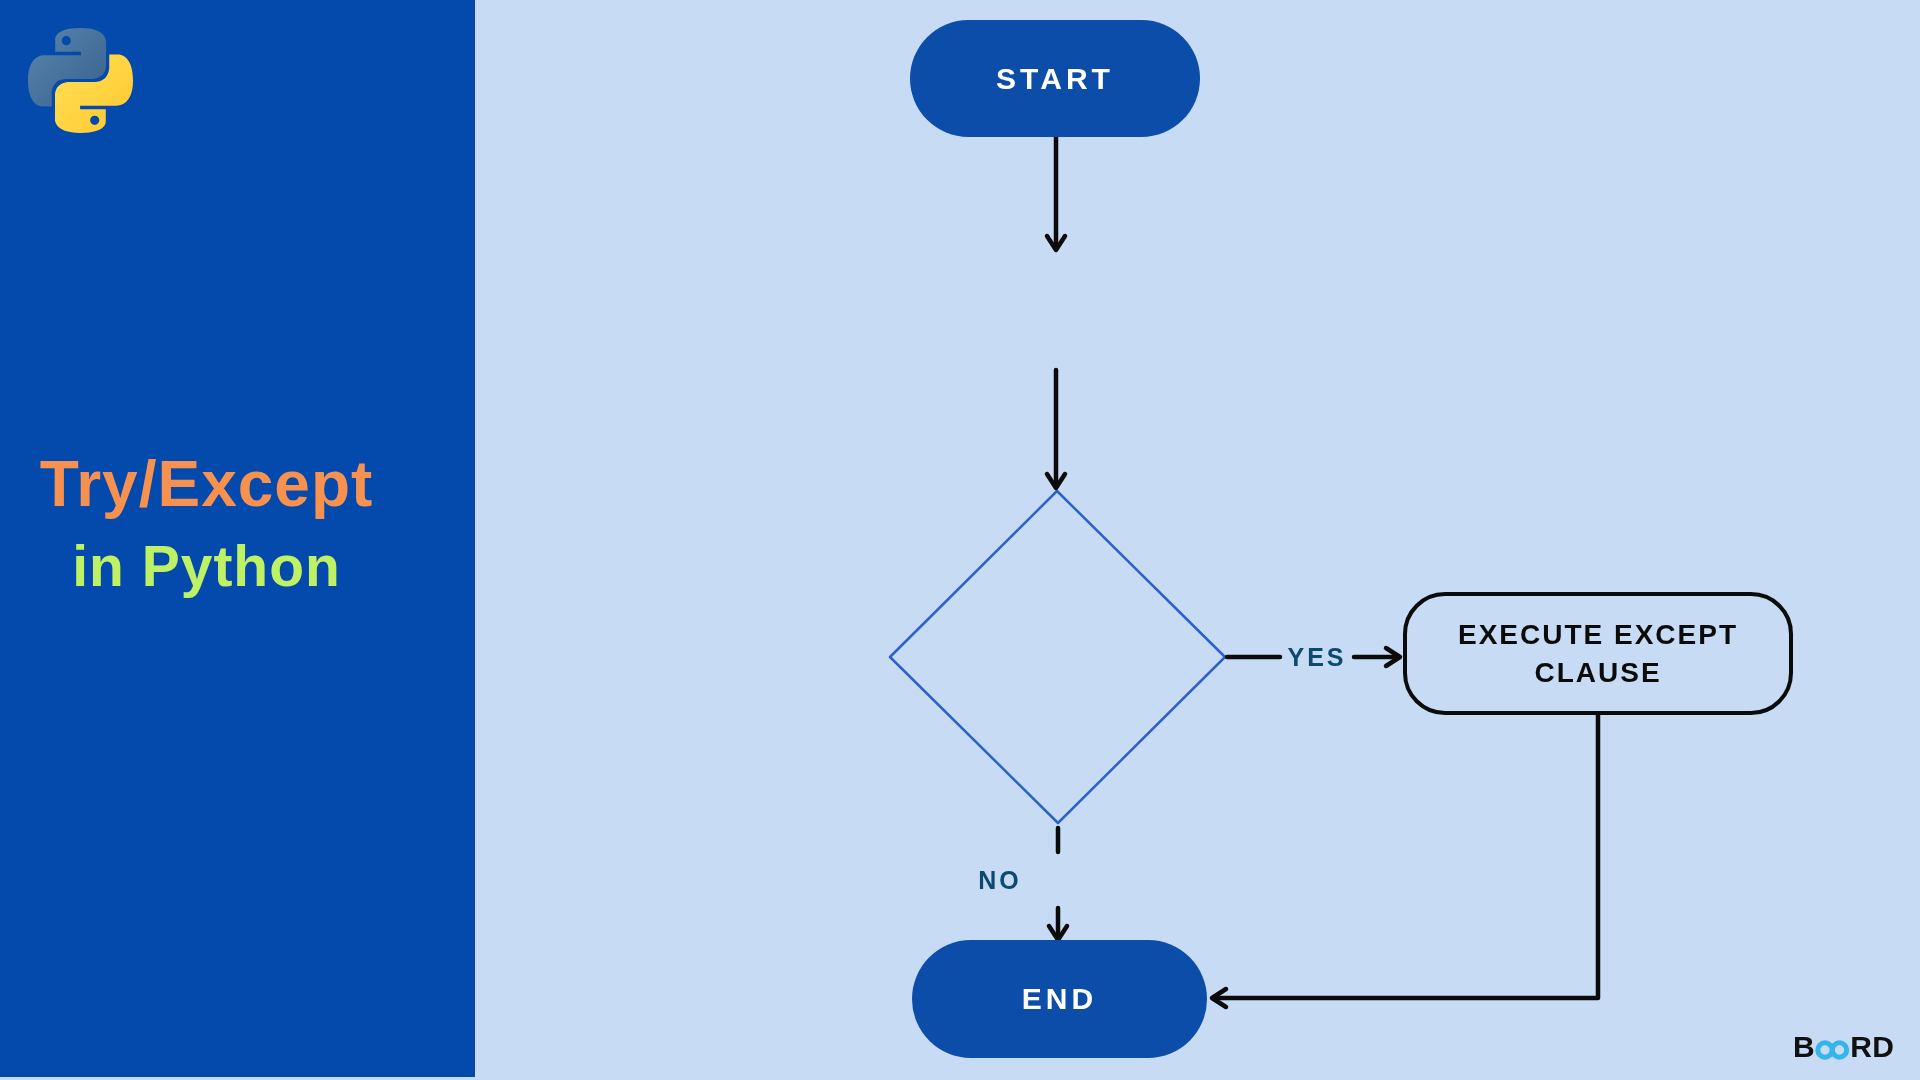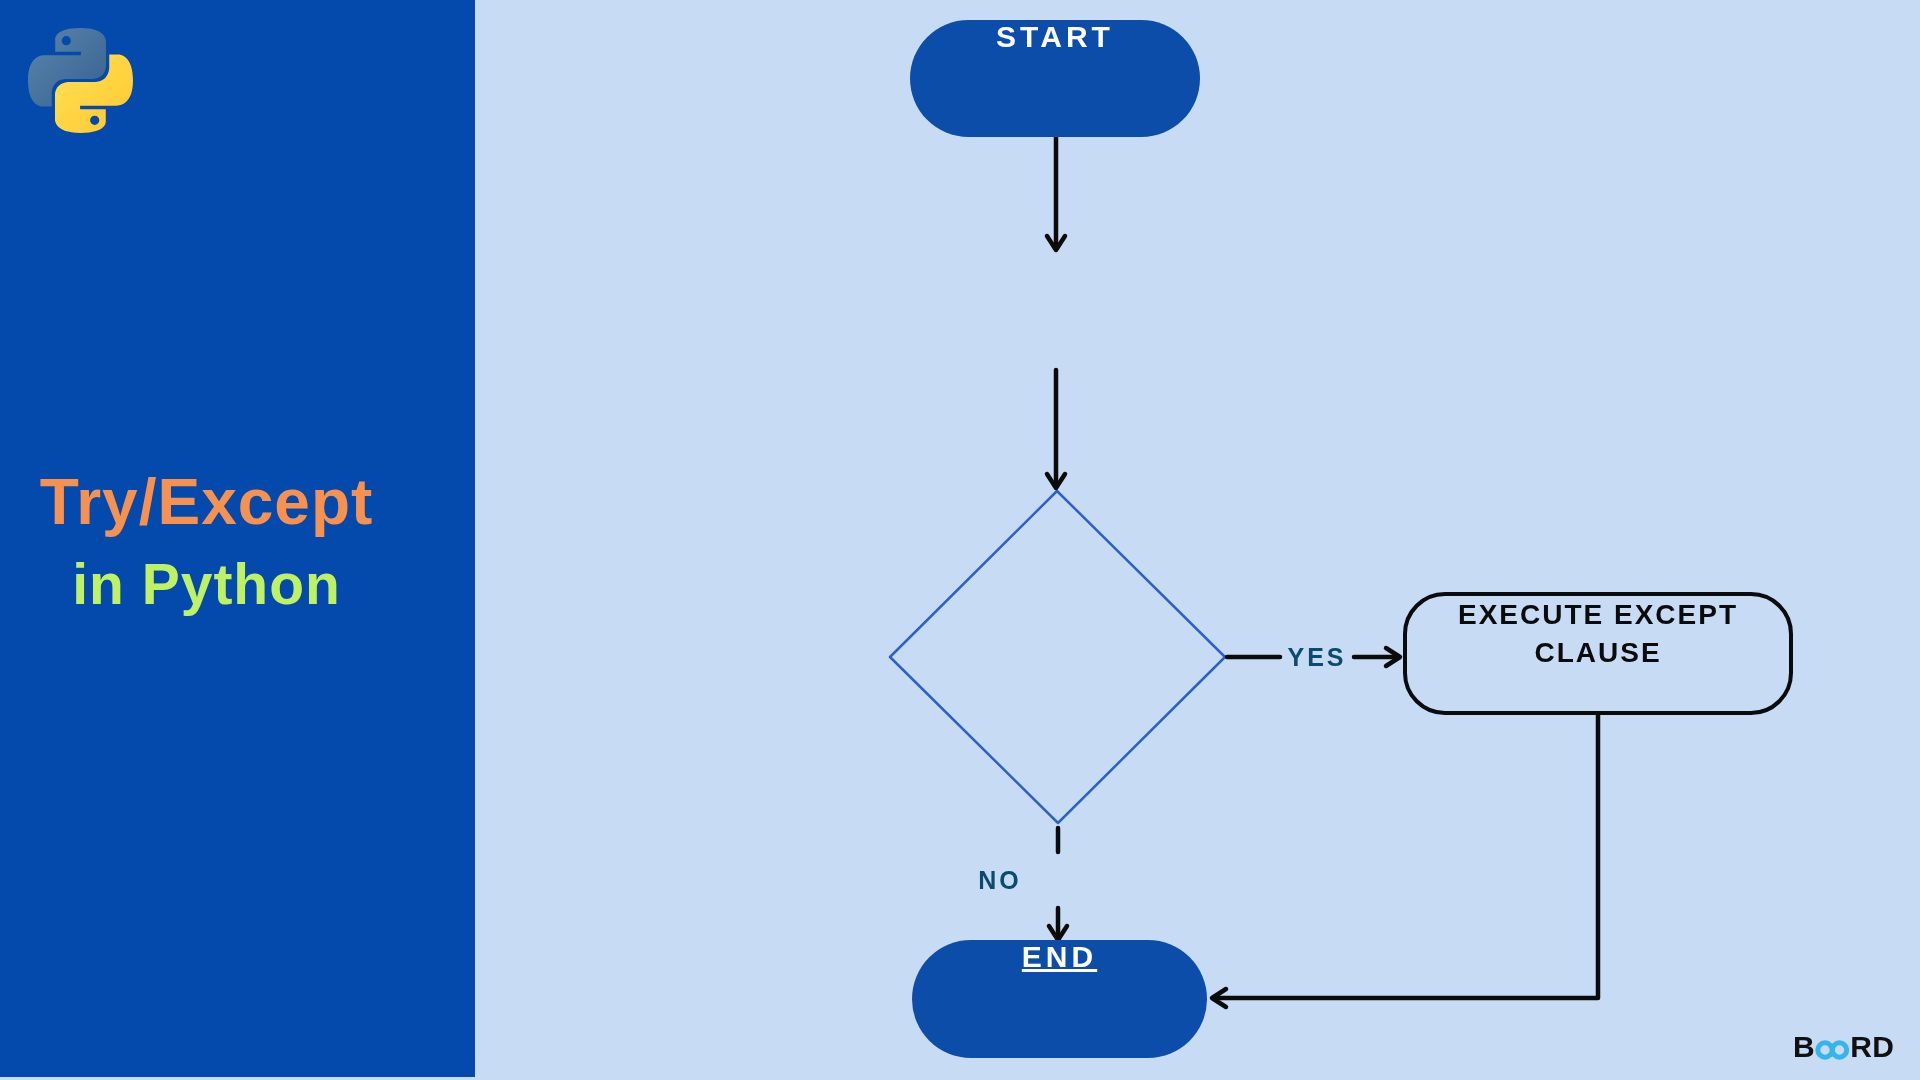--- a/index.html
+++ b/index.html
@@ -21,21 +21,21 @@
     width: 475px; height: 1077px;
     background: #0449AC;
   }
   .python-logo {
     position: absolute;
     left: 28px; top: 28px;
     width: 105px; height: 105px;
   }
   .title-block {
     position: absolute;
-    left: 0; top: 470px;
+    left: 0; top: 452px;
     width: 413px;
     text-align: center;
   }
   .title-accent {
     font-size: 64px;
     font-weight: 800;
     letter-spacing: 1px;
     color: #F7914F;
     line-height: 1.0;
   }
@@ -53,34 +53,34 @@
     position: absolute;
     left: 0; top: 0;
     width: 1920px; height: 1080px;
     pointer-events: none;
   }
 
   
   .node {
     position: absolute;
     display: flex;
-    align-items: flex-start;
+    align-items: center;
     justify-content: center;
     text-align: center;
   }
   .pill {
     background: #0B4DA8;
     color: #FFFFFF;
     border-radius: 60px;
     font-size: 30px;
     font-weight: 800;
     letter-spacing: 4px;
   }
   .node-start { left: 910px; top: 20px;  width: 290px; height: 117px; }
-  .node-end   { left: 912px; top: 940px; width: 295px; height: 118px; text-decoration: underline; }
+  .node-end   { left: 912px; top: 940px; width: 295px; height: 118px; }
 
   .outline-box {
     border: 4px solid #0B0B0B;
     border-radius: 42px;
     color: #0B0B0B;
     font-size: 28px;
     font-weight: 800;
     letter-spacing: 2px;
     line-height: 1.35;
     background: transparent;

